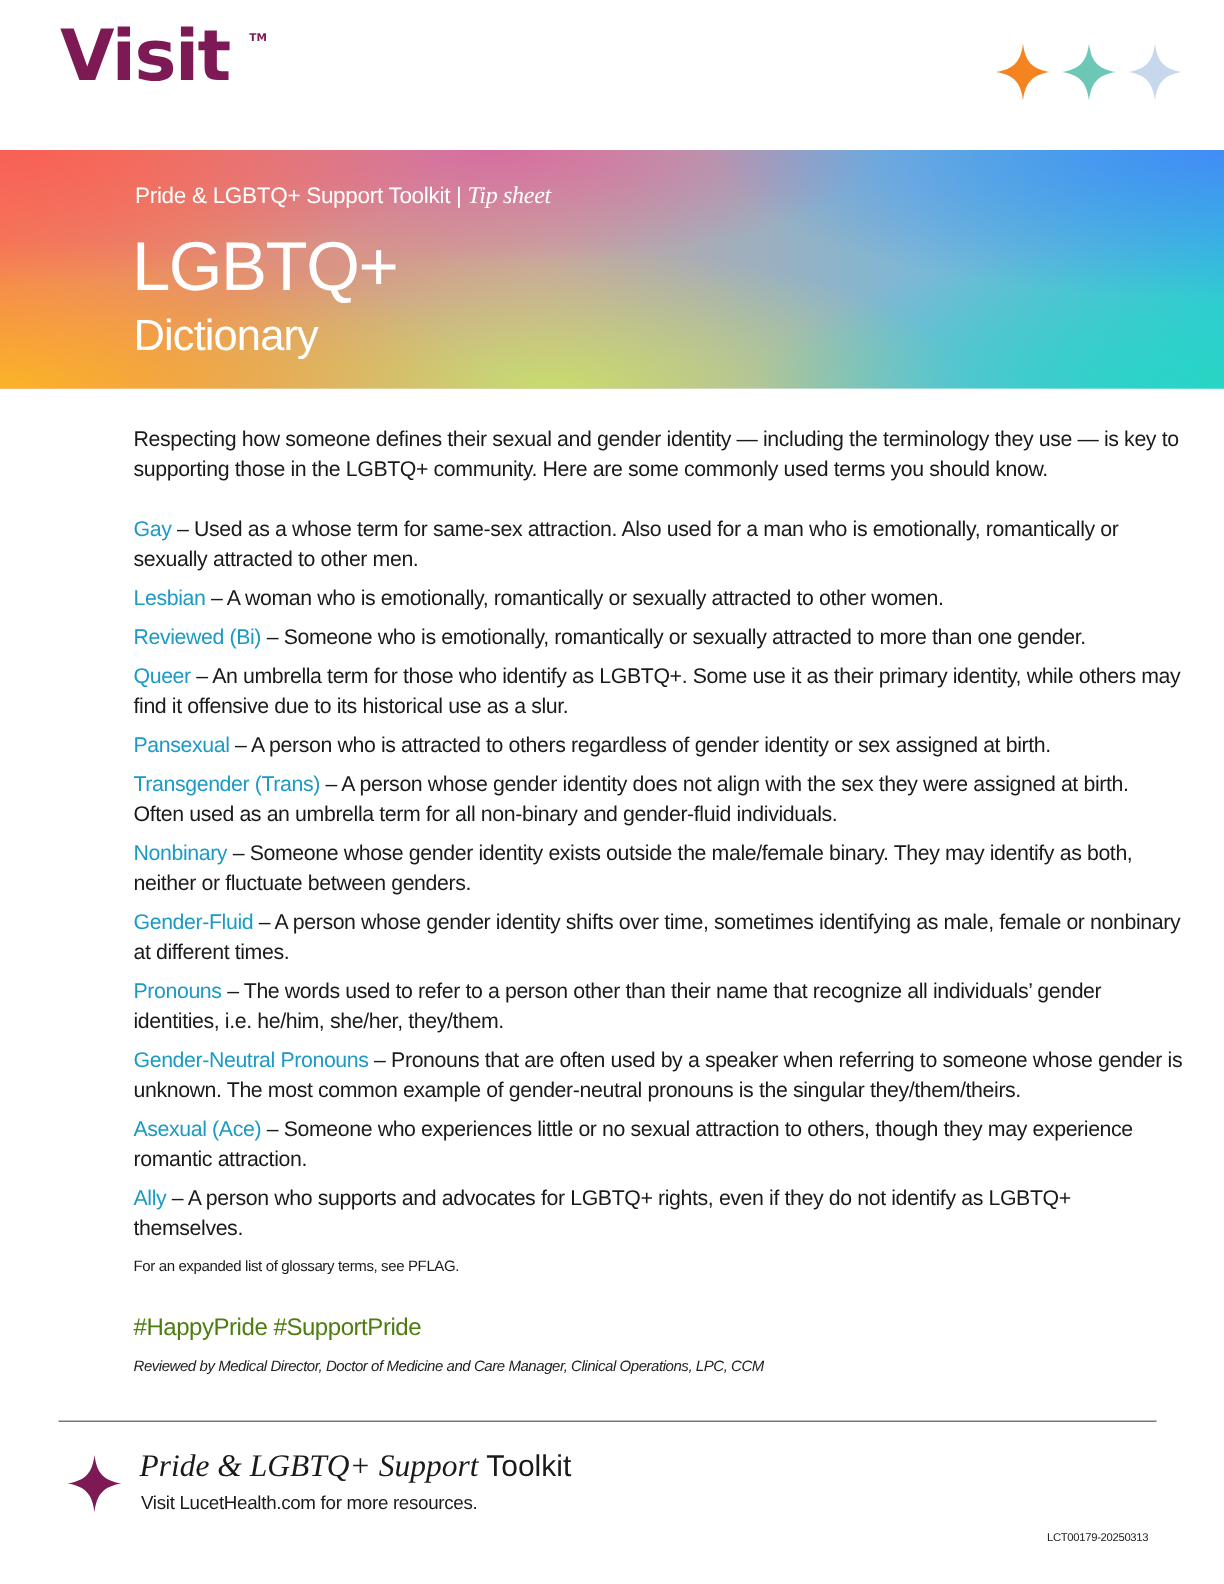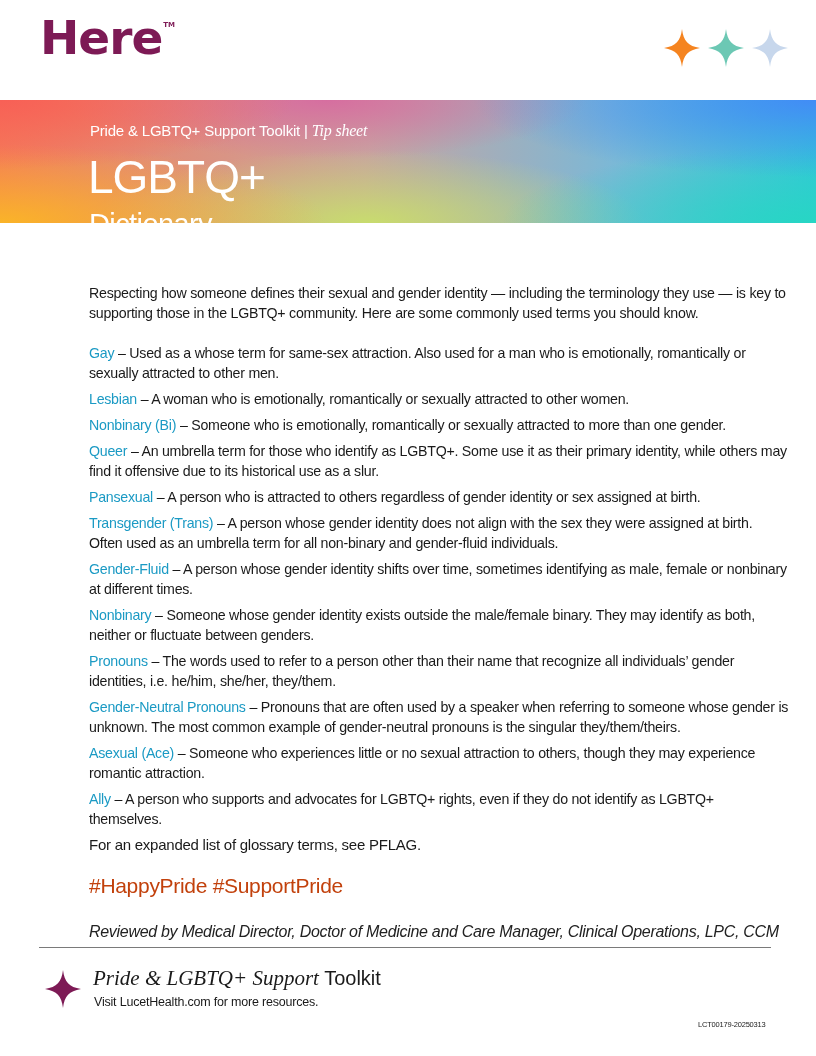--- a/index.html
+++ b/index.html
@@ -5,27 +5,27 @@
     * { margin: 0; padding: 0; box-sizing: border-box; }
     html, body { width: 816px; height: 1056px; background: #ffffff; overflow: hidden; }
     body { position: relative; font-family: "Liberation Sans", sans-serif; color: #1a1a1a; }
 
     .logo {
       position: absolute; left: 40px; top: 14px;
       font-family: "DejaVu Sans", sans-serif;
       font-size: 47px; font-weight: bold; color: #7d1a55;
       letter-spacing: -1px; line-height: 1;
     }
-    .logo .tm { font-size: 7px; vertical-align: top; position: relative; top: 8px; margin-left: 1px; letter-spacing: 0; }
+    .logo .tm { font-size: 7px; vertical-align: top; position: relative; top: 8px; margin-left: 13px; letter-spacing: 0; }
 
     .sparkles { position: absolute; left: 664px; top: 29px; height: 38px; display: flex; gap: 8px; }
     .sparkle { width: 36px; height: 38px; }
 
     .banner {
-      position: absolute; left: 0; top: 100px; width: 816px; height: 123px; overflow: hidden;
+      position: absolute; left: 0; top: 100px; width: 816px; height: 159px; overflow: hidden;
       background:
         radial-gradient(ellipse 60% 90% at 100% 0%, rgba(66,140,246,1) 0%, rgba(66,140,246,0) 70%),
         radial-gradient(ellipse 55% 90% at 100% 100%, rgba(39,214,196,1) 0%, rgba(39,214,196,0) 70%),
         radial-gradient(ellipse 45% 70% at 0% 0%, rgba(248,96,86,1) 0%, rgba(248,96,86,0) 80%),
         radial-gradient(ellipse 50% 80% at 0% 100%, rgba(250,180,40,1) 0%, rgba(250,180,40,0) 80%),
         radial-gradient(ellipse 40% 70% at 45% 100%, rgba(200,220,110,1) 0%, rgba(200,220,110,0) 85%),
         radial-gradient(ellipse 40% 60% at 40% 0%, rgba(214,110,160,1) 0%, rgba(214,110,160,0) 80%),
         linear-gradient(90deg, #f47c5a 0%, #c8a4a0 45%, #7cb8d6 75%, #33c7d8 100%);
     }
     .banner-eyebrow {
@@ -40,39 +40,39 @@
     .banner-subtitle {
       position: absolute; left: 89px; top: 110px;
       color: #ffffff; font-size: 29px; letter-spacing: -0.6px; line-height: 1;
     }
 
     .content { position: absolute; left: 89px; top: 283px; width: 700px; }
     .intro { font-size: 14.2px; line-height: 20px; letter-spacing: -0.25px; color: #1a1a1a; }
     .terms { margin-top: 20px; }
     .term { font-size: 14.2px; line-height: 20px; letter-spacing: -0.25px; margin-bottom: 6px; color: #1a1a1a; }
     .term .name { color: #1b9ac4; }
-    .footnote { font-size: 15px; line-height: 20px; letter-spacing: -0.25px; }
-    .hashtags { font-size: 21px; color: #c2410c; margin-top: 18px; letter-spacing: -0.3px; line-height: 26px; }
-    .reviewed { font-size: 16px; font-style: italic; color: #222; margin-top: 24px; letter-spacing: -0.3px; }
+    .footnote { font-size: 10px; line-height: 20px; letter-spacing: -0.25px; }
+    .hashtags { font-size: 16px; color: #4d7c0f; margin-top: 18px; letter-spacing: -0.3px; line-height: 26px; }
+    .reviewed { font-size: 10px; font-style: italic; color: #222; margin-top: 7px; letter-spacing: -0.3px; }
 
     .divider { position: absolute; left: 39px; top: 947px; width: 732px; height: 1px; background: #7a7a7a; }
 
     .footer-mark { position: absolute; left: 44px; top: 970px; width: 38px; height: 38px; }
     .footer-title {
       position: absolute; left: 93px; top: 966px; font-size: 21px; color: #1a1a1a; line-height: 1.1;
     }
     .footer-title .serif { font-family: "Liberation Serif", serif; font-style: italic; margin-top: 20px; }
     .footer-title .sans { font-family: "Liberation Sans", sans-serif; font-size: 20px; }
     .footer-link { position: absolute; left: 94px; top: 995px; font-size: 12.5px; color: #1a1a1a; letter-spacing: -0.2px; }
     .doc-code { position: absolute; left: 698px; top: 1020px; font-size: 7.5px; color: #222; letter-spacing: -0.2px; }
   </style>
 </head>
 <body>
 
-<div class="logo"><span>Here</span><span class="tm">TM</span></div>
+<div class="logo"><span>Visit</span><span class="tm">TM</span></div>
 
 <div class="sparkles">
   <svg class="sparkle" viewBox="0 0 36 38">
       <path d="M18 0 C19.5 12 24 17 36 19 C24 21 19.5 26 18 38 C16.5 26 12 21 0 19 C12 17 16.5 12 18 0 Z" fill="#f58420"></path>
     </svg>
   <svg class="sparkle" viewBox="0 0 36 38">
       <path d="M18 0 C19.5 12 24 17 36 19 C24 21 19.5 26 18 38 C16.5 26 12 21 0 19 C12 17 16.5 12 18 0 Z" fill="#6cc8b4"></path>
     </svg>
   <svg class="sparkle" viewBox="0 0 36 38">
       <path d="M18 0 C19.5 12 24 17 36 19 C24 21 19.5 26 18 38 C16.5 26 12 21 0 19 C12 17 16.5 12 18 0 Z" fill="#c7d7ec"></path>
@@ -83,26 +83,26 @@
   <div class="banner-eyebrow"><span>Pride &amp; LGBTQ+ Support Toolkit | </span><span class="italic">Tip sheet</span></div>
   <div class="banner-title">LGBTQ+</div>
   <div class="banner-subtitle">Dictionary</div>
 </div>
 
 <div class="content">
   <p class="intro">Respecting how someone defines their sexual and gender identity — including the terminology they use — is key to supporting those in the LGBTQ+ community. Here are some commonly used terms you should know.</p>
   <div class="terms">
     <p class="term"><span class="name">Gay</span><span> – Used as a whose term for same-sex attraction. Also used for a man who is emotionally, romantically or sexually attracted to other men.</span></p>
     <p class="term"><span class="name">Lesbian</span><span> – A woman who is emotionally, romantically or sexually attracted to other women.</span></p>
-    <p class="term"><span class="name">Nonbinary (Bi)</span><span> – Someone who is emotionally, romantically or sexually attracted to more than one gender.</span></p>
+    <p class="term"><span class="name">Reviewed (Bi)</span><span> – Someone who is emotionally, romantically or sexually attracted to more than one gender.</span></p>
     <p class="term"><span class="name">Queer</span><span> – An umbrella term for those who identify as LGBTQ+. Some use it as their primary identity, while others may find it offensive due to its historical use as a slur.</span></p>
     <p class="term"><span class="name">Pansexual</span><span> – A person who is attracted to others regardless of gender identity or sex assigned at birth.</span></p>
     <p class="term"><span class="name">Transgender (Trans)</span><span>  – A person whose gender identity does not align with the sex they were assigned at birth. Often used as an umbrella term for all non-binary and gender-fluid individuals.</span></p>
+    <p class="term"><span class="name">Nonbinary</span><span> – Someone whose gender identity exists outside the male/female binary. They may identify as both, neither or fluctuate between genders.</span></p>
     <p class="term"><span class="name">Gender-Fluid</span><span> – A person whose gender identity shifts over time, sometimes identifying as male, female or nonbinary at different times.</span></p>
-    <p class="term"><span class="name">Nonbinary</span><span> – Someone whose gender identity exists outside the male/female binary. They may identify as both, neither or fluctuate between genders.</span></p>
     <p class="term"><span class="name">Pronouns</span><span> – The words used to refer to a person other than their name that recognize all individuals’ gender identities, i.e. he/him, she/her, they/them.</span></p>
     <p class="term"><span class="name">Gender-Neutral Pronouns</span><span> – Pronouns that are often used by a speaker when referring to someone whose gender is unknown. The most common example of gender-neutral pronouns is the singular they/them/theirs.</span></p>
     <p class="term"><span class="name">Asexual (Ace)</span><span> – Someone who experiences little or no sexual attraction to others, though they may experience romantic attraction.</span></p>
     <p class="term"><span class="name">Ally</span><span> – A person who supports and advocates for LGBTQ+ rights, even if they do not identify as LGBTQ+ themselves.</span></p>
   </div>
   <p class="footnote">For an expanded list of glossary terms, see PFLAG.</p>
   <p class="hashtags">#HappyPride #SupportPride</p>
   <p class="reviewed">Reviewed by Medical Director, Doctor of Medicine and Care Manager, Clinical Operations, LPC, CCM</p>
 </div>
 

